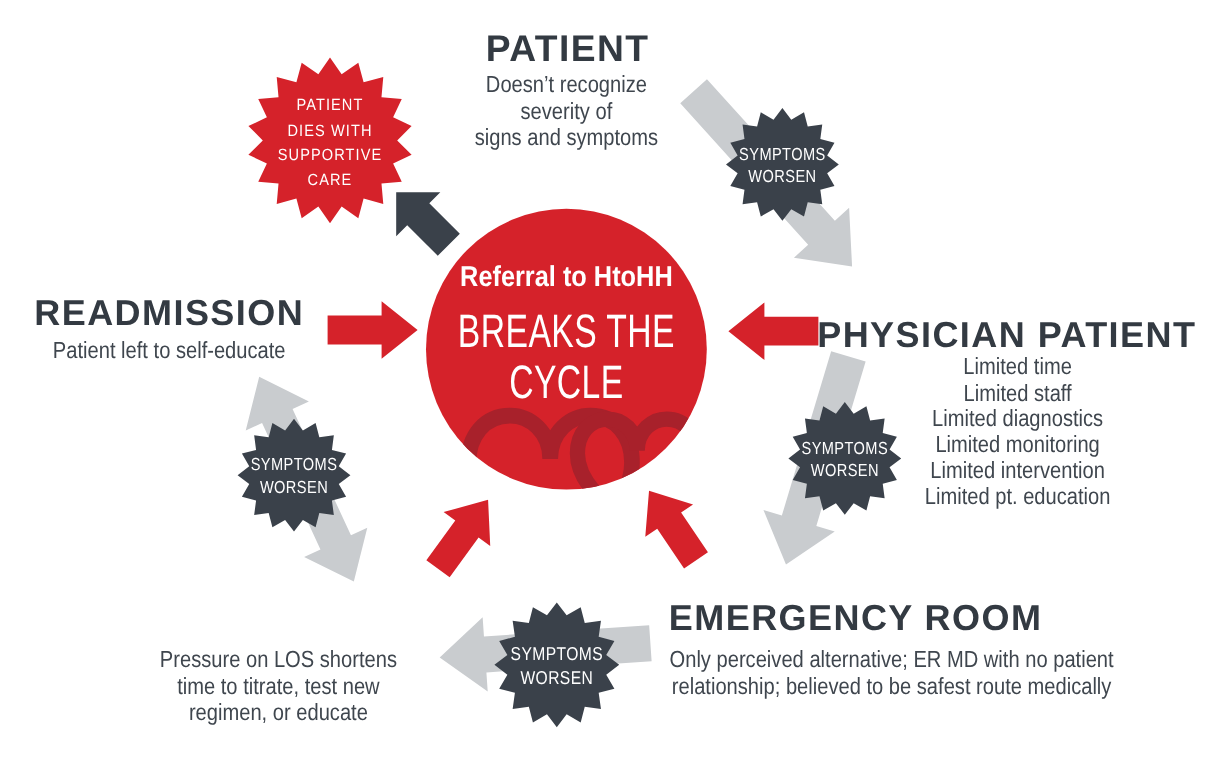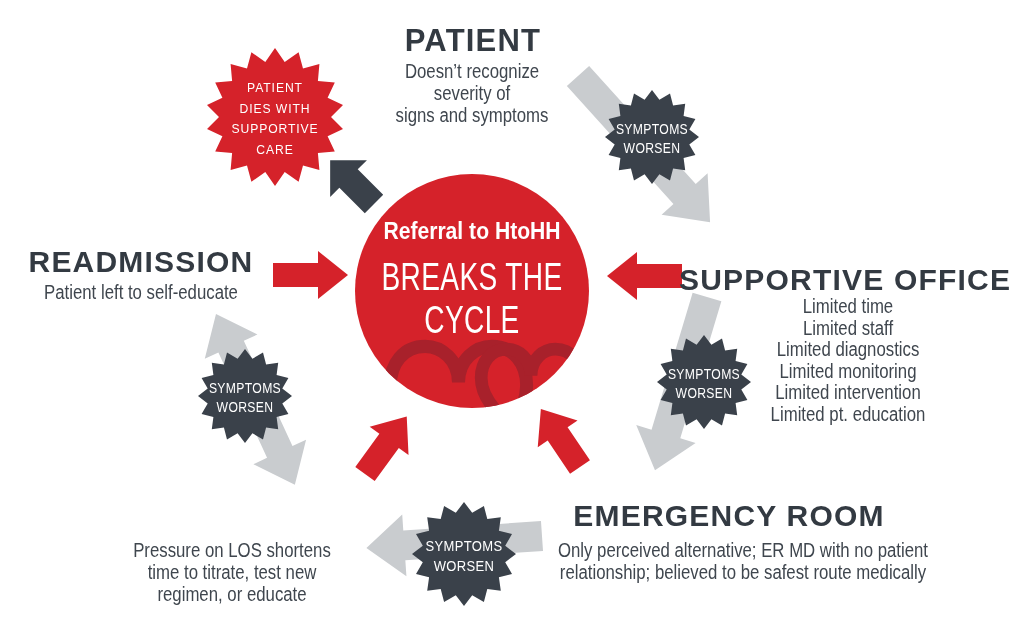--- a/index.html
+++ b/index.html
@@ -131,31 +131,31 @@
     <div>WORSEN</div>
   </div>
 
   <div class="stage-title" style="left:313px;top:25px;font-size:31px">PATIENT</div>
   <div class="body-text" style="left:312px;top:60px">
     <div>Doesn’t recognize</div>
     <div>severity of</div>
     <div>signs and symptoms</div>
   </div>
 
-  <div class="stage-title" style="left:679px;top:264px">SUPPORTIVE OFFICE</div>
+  <div class="stage-title" style="left:679px;top:264px">PHYSICIAN PATIENT</div>
   <div class="body-text phys-list" style="left:688px;top:296px">
     <div>Limited time</div>
     <div>Limited staff</div>
     <div>Limited diagnostics</div>
     <div>Limited monitoring</div>
     <div>Limited intervention</div>
     <div>Limited pt. education</div>
   </div>
 
-  <div class="stage-title" style="left:569px;top:500px">EMERGENCY ROOM</div>
+  <div class="stage-title" style="left:553px;top:500px">EMERGENCY ROOM</div>
   <div class="body-text er-desc" style="left:513px;top:539px">
     <div>Only perceived alternative; ER MD with no patient</div>
     <div>relationship; believed to be safest route medically</div>
   </div>
 
   <div class="body-text" style="left:72px;top:539px">
     <div>Pressure on LOS shortens</div>
     <div>time to titrate, test new</div>
     <div>regimen, or educate</div>
   </div>

